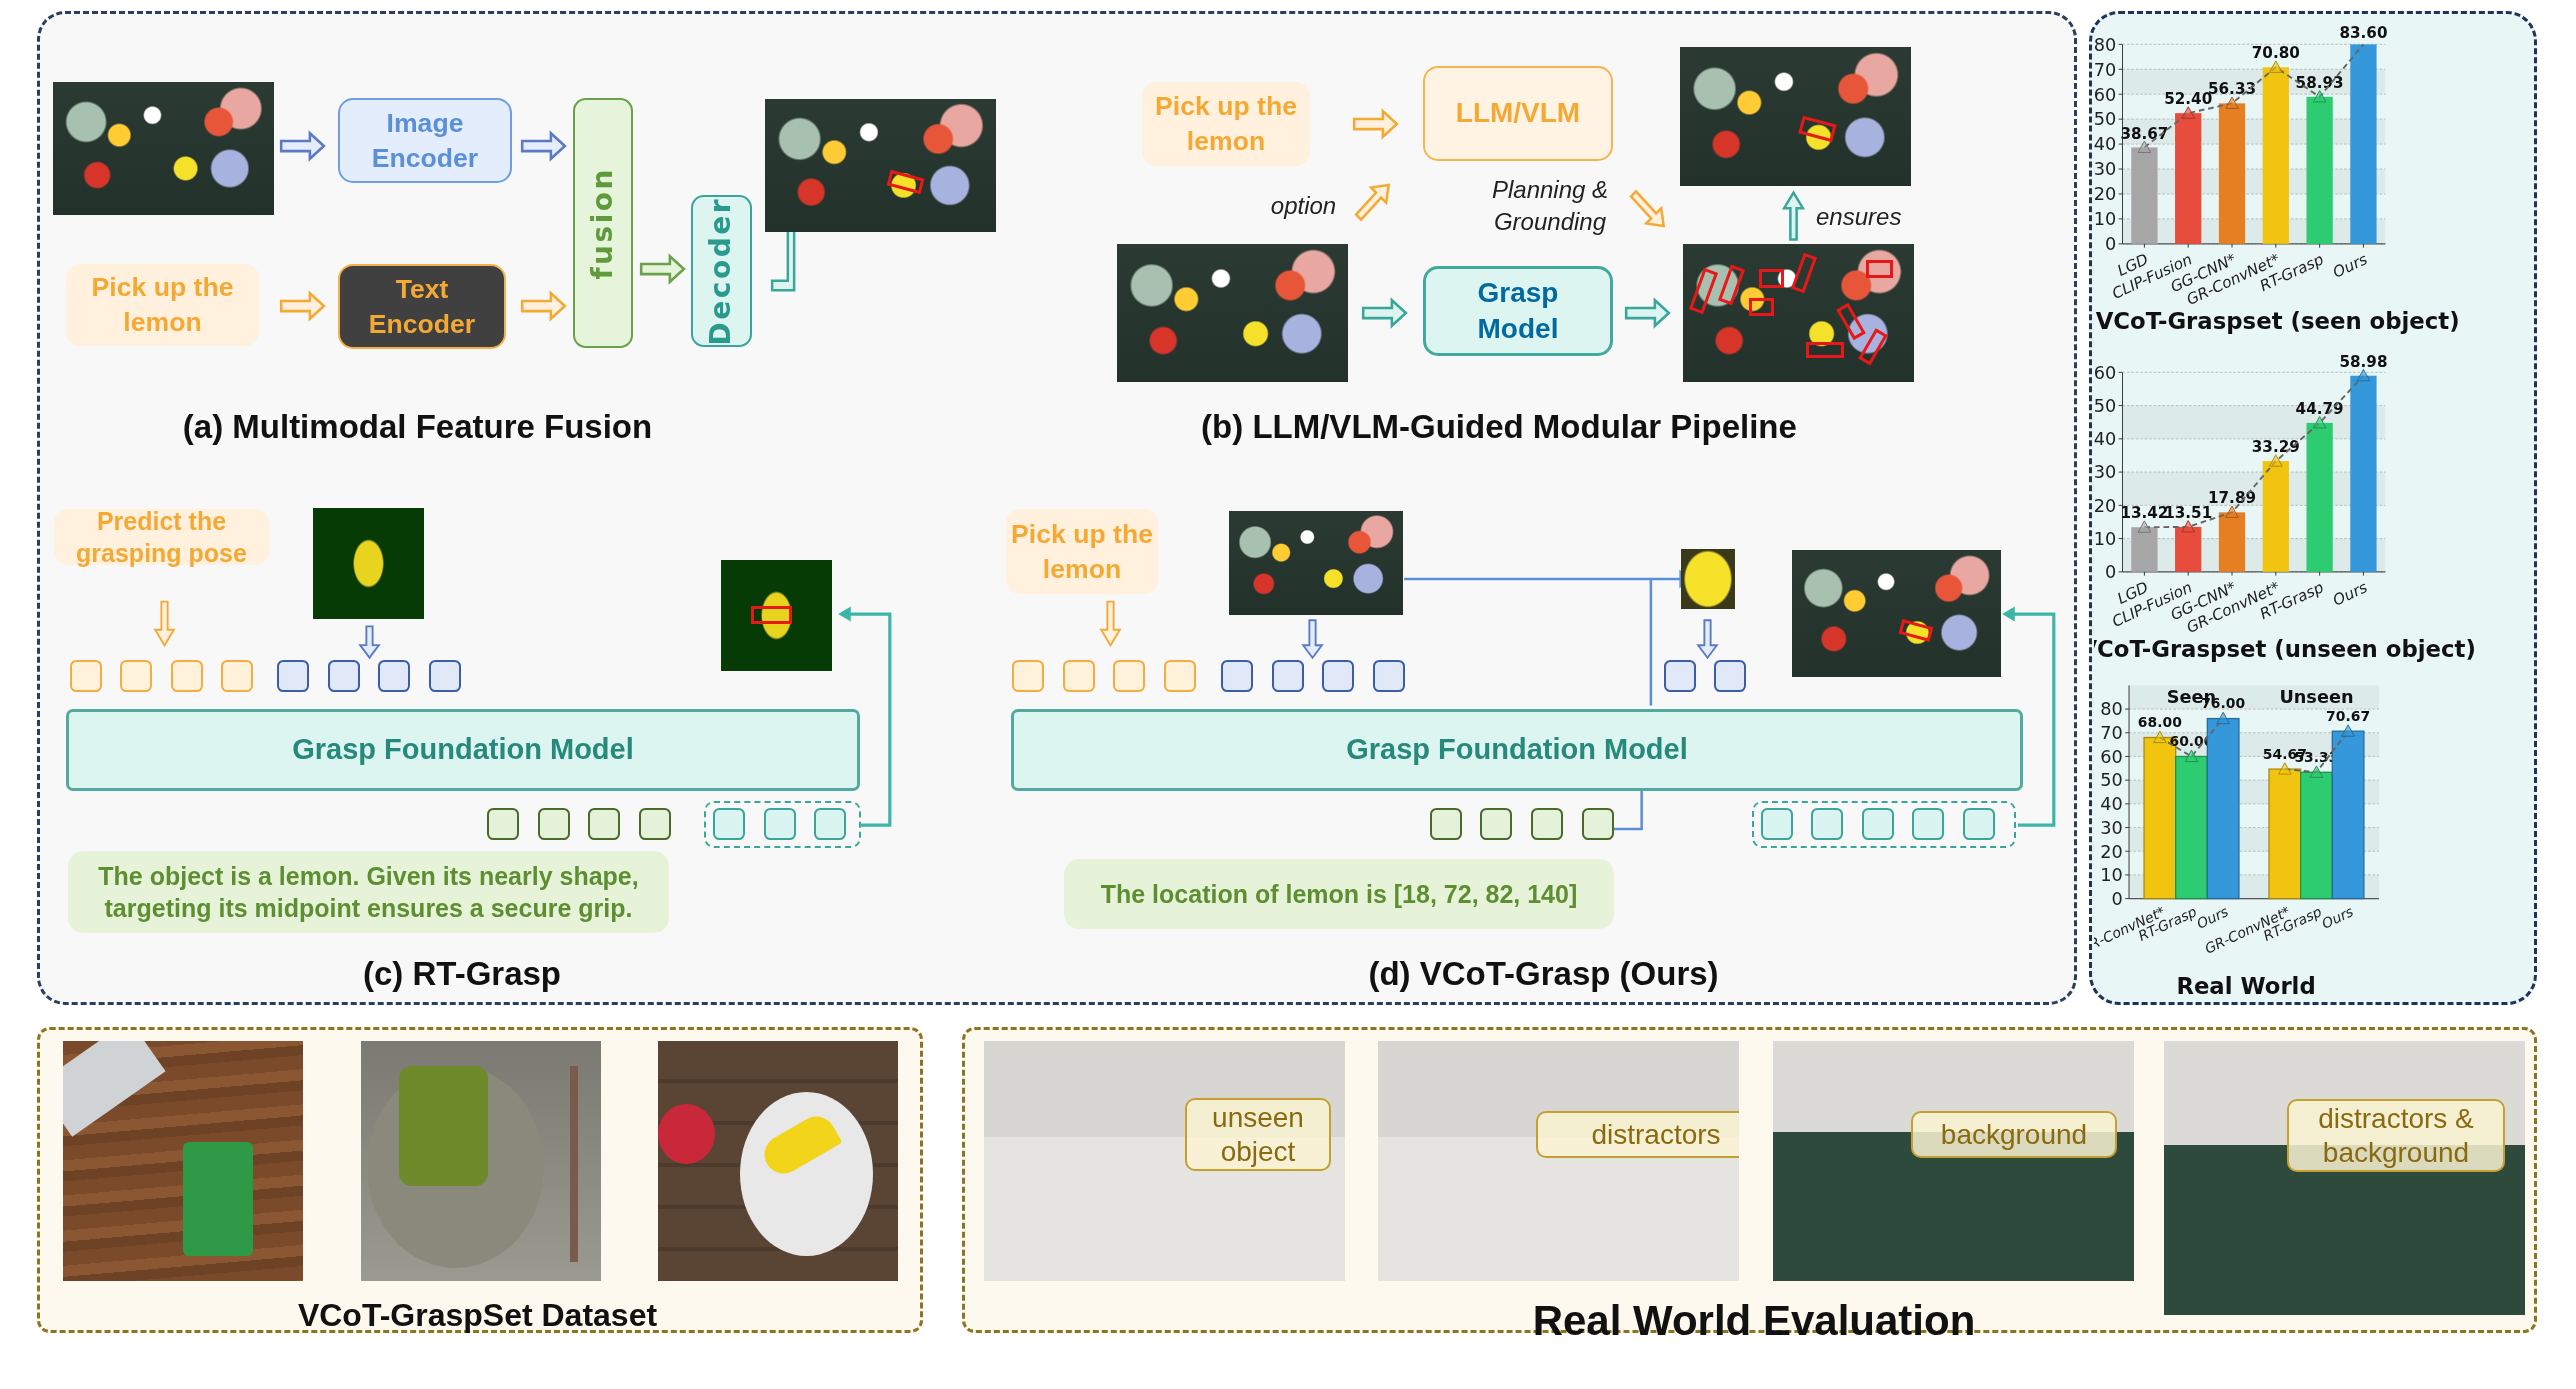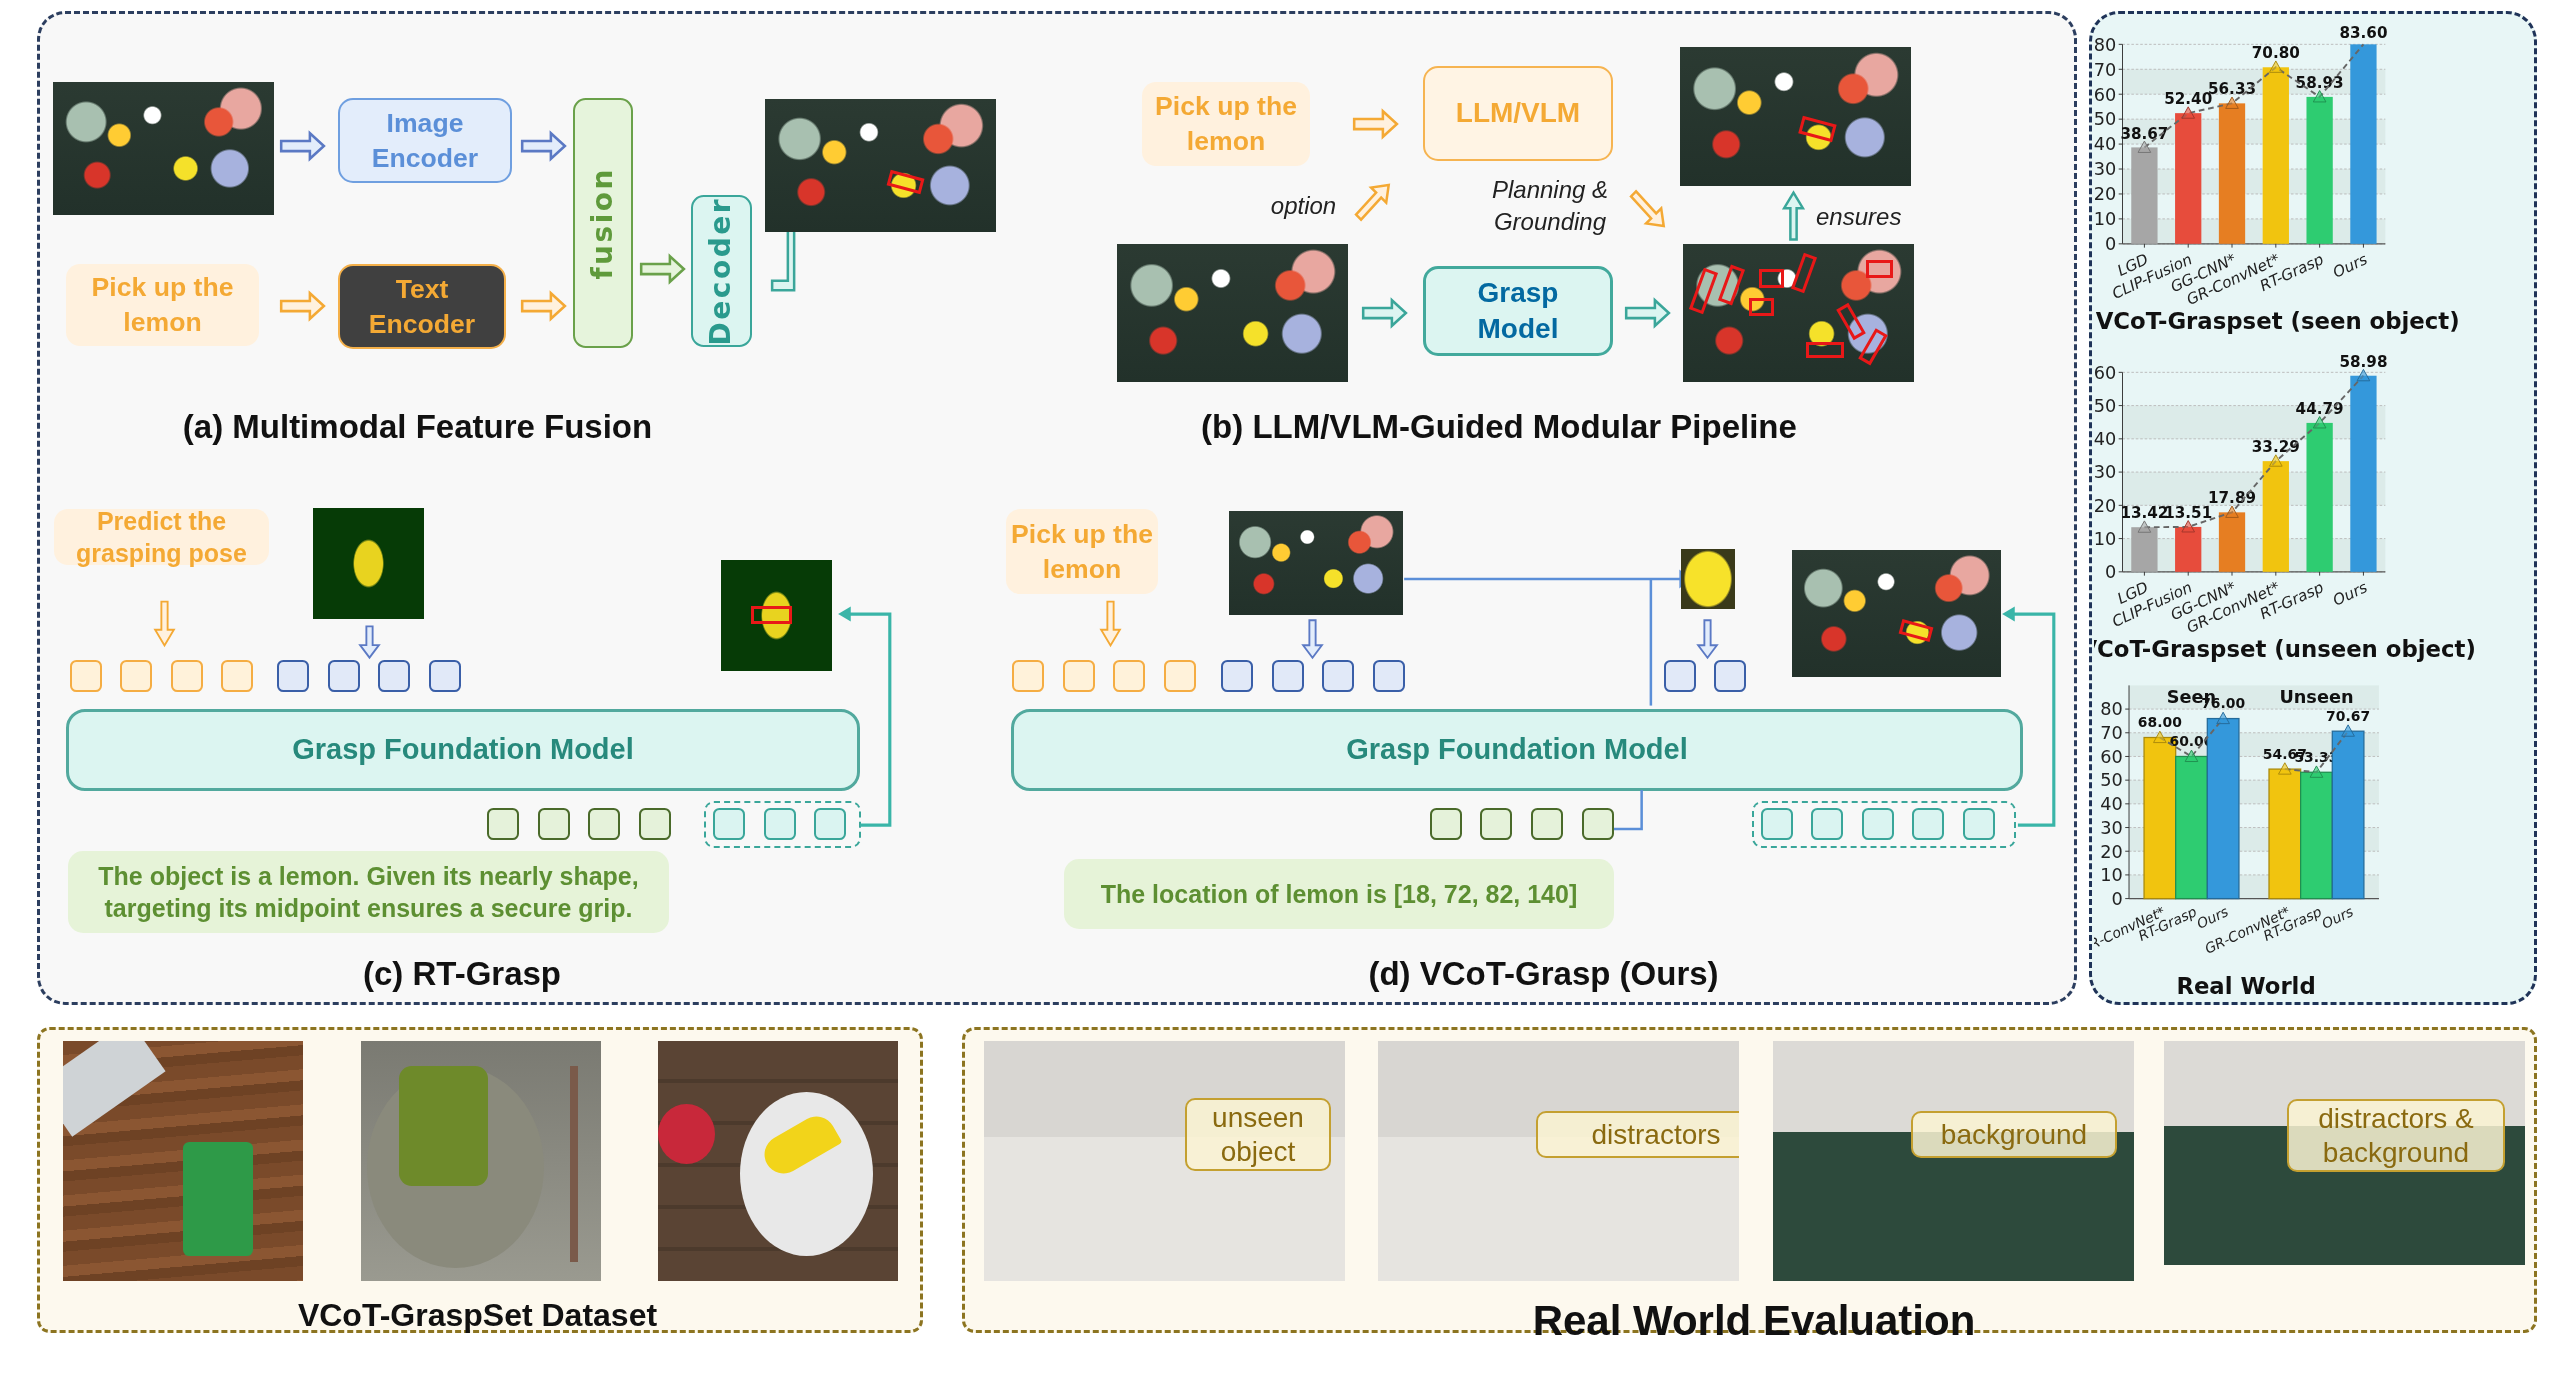--- a/index.html
+++ b/index.html
@@ -21,21 +21,21 @@
   .box { position: absolute; display: flex; align-items: center; justify-content: center;
     text-align: center; font-weight: bold; line-height: 1.3; border-radius: 15px; }
   .prompt { background: #fff1de; color: #f4a934; font-size: 26.6px; border-radius: 14px; }
   .enc-img { background: #e3edfb; border: 2.5px solid #6f9fe0; color: #5b8fd8; font-size: 26.6px; }
   .enc-txt { background: #404040; border: 2.5px solid #f4b04a; color: #f4a934; font-size: 26.6px; }
   .fusion { background: #e6f4dc; border: 2.5px solid #6aa14a; color: #5f9a3b; font-size: 28px; border-radius: 12.7px; }
   .decoder { background: #dcf5f1; border: 2.5px solid #3aa69a; color: #2a9a8d; font-size: 28px; border-radius: 12.7px; }
   .vert-text { writing-mode: vertical-rl; transform: rotate(180deg); letter-spacing: 2.5px; font-family: "DejaVu Sans", sans-serif; }
   .llm { background: #fff4e4; border: 2.5px solid #f6b451; color: #f4a934; font-size: 28px; }
   .graspm { background: #dcf5f1; border: 3.2px solid #42a99c; color: #0369a1; font-size: 28px; }
-  .gfm { background: #dcf5f1; border: 3.2px solid #52a99e; color: #27897c; font-size: 29px; border-radius: 19px; }
+  .gfm { background: #dcf5f1; border: 3.2px solid #52a99e; color: #27897c; font-size: 29px; border-radius: 7px; }
   .answer { background: #e6f3d8; color: #5d8f32; font-size: 25px; border-radius: 15px; }
 
   .title { position: absolute; font-weight: bold; color: #111; font-size: 33px; text-align: center; white-space: nowrap; }
   .italic-note { position: absolute; font-style: italic; color: #222; font-size: 24px; line-height: 1.35; text-align: center; }
 
   
   .tok { position: absolute; width: 32px; height: 32px; border-radius: 6.3px; border: 2.5px solid; }
   .tok.o { background: #fff2da; border-color: #f5ad43; }
   .tok.b { background: #e1e9f8; border-color: #3a5fa8; }
   .tok.g { background: #e5f2da; border-color: #4a6a2a; }
@@ -461,18 +461,18 @@
 <div class="photo scene-white" style="left:984px;top:1041px;width:361px;height:240px;">
   <div class="real-label" style="left:201px;top:57px;width:146px;height:73px;white-space:pre-line">unseen
 object</div>
 </div>
 <div class="photo scene-white" style="left:1378px;top:1041px;width:361px;height:240px;">
   <div class="real-label" style="left:158px;top:70px;width:240px;height:47px">distractors</div>
 </div>
 <div class="photo scene-green" style="left:1773px;top:1041px;width:361px;height:240px;">
   <div class="real-label" style="left:138px;top:70px;width:206px;height:47px">background</div>
 </div>
-<div class="photo scene-green" style="left:2164px;top:1041px;width:361px;height:224px;">
+<div class="photo scene-green" style="left:2164px;top:1041px;width:361px;height:274px;">
   <div class="real-label" style="left:123px;top:58px;width:218px;height:73px;white-space:pre-line">distractors &amp;
 background</div>
 </div>
 <div class="title" style="left:984px;top:1297px;width:1540px;font-size:42px">Real World Evaluation</div>
 
 
 </body></html>

